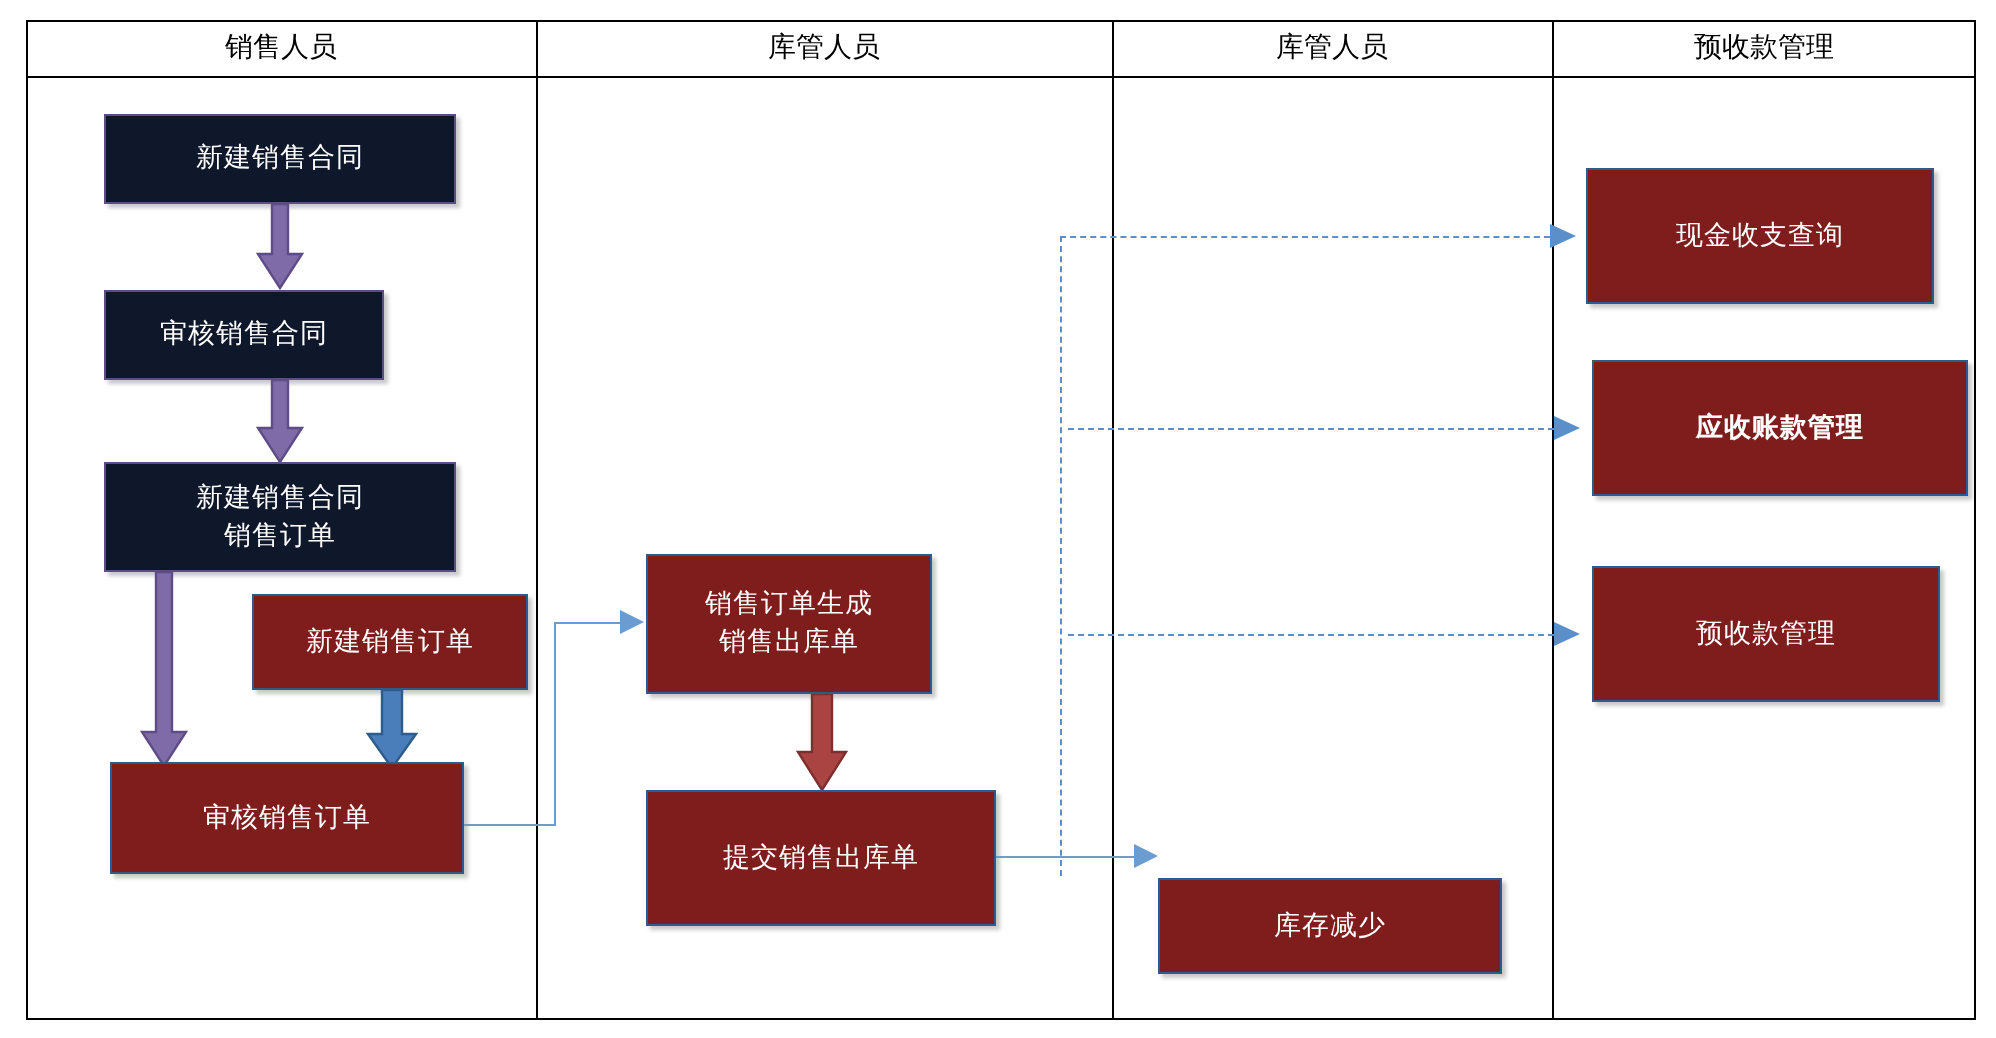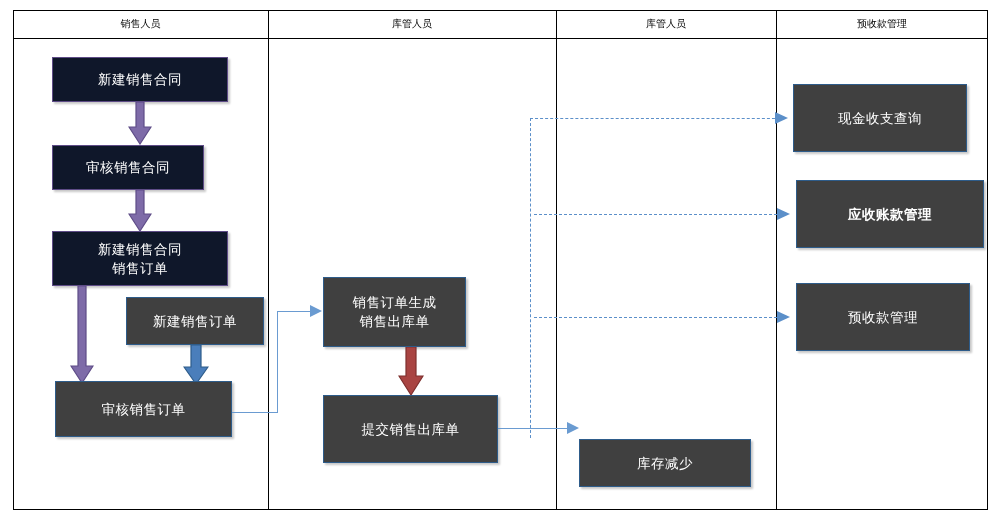--- a/index.html
+++ b/index.html
@@ -41,21 +41,21 @@
     width: 0;
     height: 500px;
     border-left: 1.6px solid #000000;
   }
   .lane-title {
     position: absolute;
     top: 10px;
     height: 28px;
     line-height: 28px;
     text-align: center;
-    font-size: 10px;
+    font-size: 14px;
     color: #000000;
     white-space: nowrap;
   }
   
   .node {
     position: absolute;
     box-sizing: border-box;
     display: flex;
     align-items: center;
     justify-content: center;
@@ -64,21 +64,21 @@
     font-size: 13.5px;
     line-height: 19px;
     letter-spacing: .5px;
     box-shadow: 2px 2px 2px rgba(0,0,0,.22);
   }
   .node.purple {
     background: #0f172a;
     border: 1.4px solid #5e4c87;
   }
   .node.blue {
-    background: #404040;
+    background: #7f1d1d;
     border: 1.4px solid #2e5c8a;
   }
   
   .barrow {
     position: absolute;
   }
   
   .conn {
     position: absolute;
     background: #6a9bd1;
@@ -121,21 +121,21 @@
   <div class="node purple" style="left:52px; top:57px; width:176px; height:45px;">
     <span>新建销售合同</span>
   </div>
 
   <div class="barrow" style="left:128px; top:102px; width:24px; height:43px;">
     <svg width="24" height="43" viewBox="0 0 24 43">
       <polygon points="8,0 16,0 16,25 23,25 12,42 1,25 8,25" fill="#7e6ba8" stroke="#5e4c87" stroke-width="1.2"></polygon>
     </svg>
   </div>
 
-  <div class="node purple" style="left:52px; top:145px; width:152px; height:45px;">
+  <div class="node purple" style="left:52px; top:145px; width:140px; height:45px;">
     <span>审核销售合同</span>
   </div>
 
   <div class="barrow" style="left:128px; top:190px; width:24px; height:42px;">
     <svg width="24" height="42" viewBox="0 0 24 42">
       <polygon points="8,0 16,0 16,24 23,24 12,41 1,24 8,24" fill="#7e6ba8" stroke="#5e4c87" stroke-width="1.2"></polygon>
     </svg>
   </div>
 
   <div class="node purple" style="left:52px; top:231px; width:176px; height:55px; flex-direction:column;">

